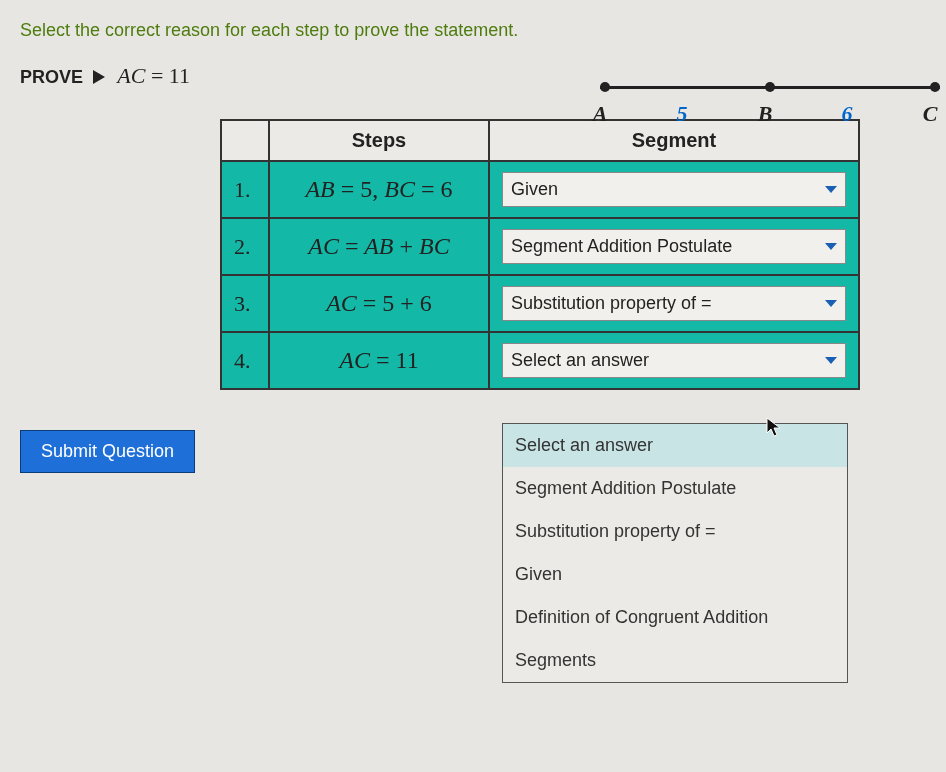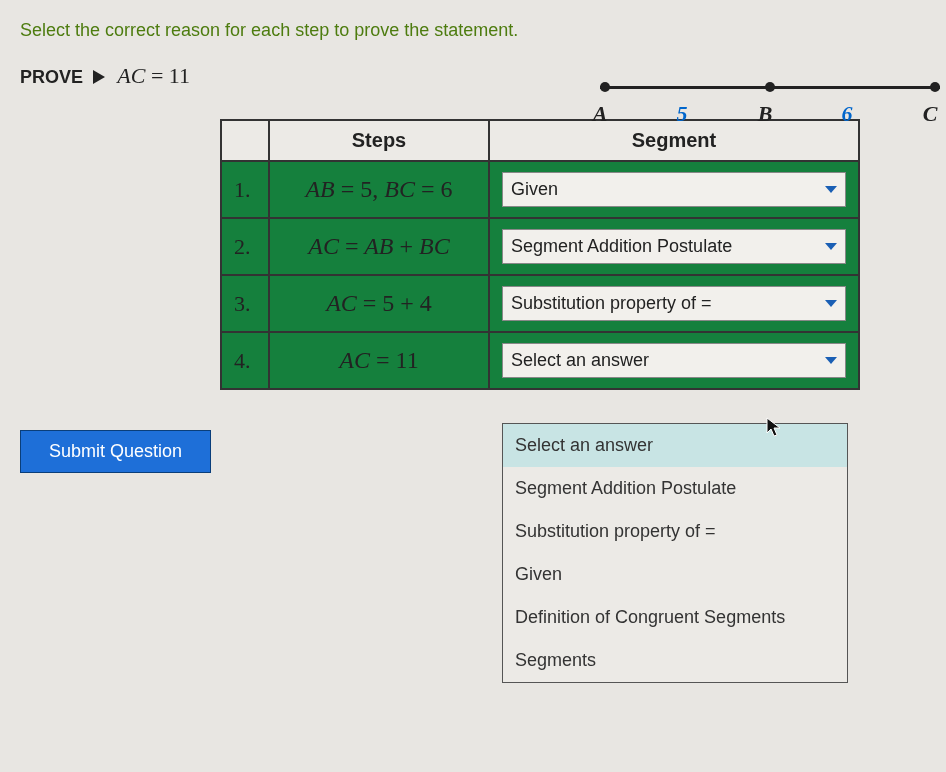--- a/index.html
+++ b/index.html
@@ -77,21 +77,21 @@
     }
     .diagram .num {
       font-style: italic;
       color: #0066cc;
       font-weight: bold;
     }
     .proof-table {
       margin-left: 200px;
       border-collapse: collapse;
       border: 2px solid #333;
-      background: #15803d;
+      background: #14b8a6;
     }
     .proof-table th {
       border: 2px solid #333;
       font-weight: bold;
       font-size: 20px;
       padding: 8px 12px;
       text-align: center;
       background: #eceae6;
     }
     .proof-table td {
@@ -134,21 +134,21 @@
       width: 0; height: 0;
       border-left: 6px solid transparent;
       border-right: 6px solid transparent;
       border-top: 7px solid #1a5fb4;
     }
     .submit-btn {
       margin-top: 40px;
       background: #1e6fd8;
       color: #fff;
       border: 1px solid #0a3e7a;
-      padding: 10px 28px;
+      padding: 10px 20px;
       font-size: 18px;
       cursor: pointer;
     }
     .dropdown-panel {
       position: absolute;
       background: #eceae6;
       border: 1px solid #555;
       width: 376px;
       font-size: 18px;
     }
@@ -221,21 +221,21 @@
     <td class="step"><span class="math"><span>AC</span> <span class="mathn">=</span> <span>AB</span> <span class="mathn">+</span> <span>BC</span></span></td>
     <td class="reason">
       <div class="select-box">
         <span>Segment Addition Postulate</span>
         <span class="chevron"></span>
       </div>
     </td>
   </tr>
   <tr>
     <td>3.</td>
-    <td class="step"><span class="math"><span>AC</span> <span class="mathn">= 5 + 4</span></span></td>
+    <td class="step"><span class="math"><span>AC</span> <span class="mathn">= 5 + 6</span></span></td>
     <td class="reason">
       <div class="select-box">
         <span>Substitution property of =</span>
         <span class="chevron"></span>
       </div>
     </td>
   </tr>
   <tr>
     <td>4.</td>
     <td class="step"><span class="math"><span>AC</span> <span class="mathn">= 11</span></span></td>
@@ -251,21 +251,21 @@
 
 
 <button class="submit-btn">Submit Question</button>
 
 
 <div class="dropdown-panel" id="ddpanel" style="left: 502px; top: 423px; width: 346px;">
   <div class="opt highlight">Select an answer</div>
   <div class="opt">Segment Addition Postulate</div>
   <div class="opt">Substitution property of =</div>
   <div class="opt">Given</div>
-  <div class="opt">Definition of Congruent Segments</div>
+  <div class="opt">Definition of Congruent Addition</div>
   <div class="opt">Segments</div>
 </div>
 
 
 <svg class="cursor" id="cursor" viewBox="0 0 16 22" style="left: 766px; top: 417px;">
   <path d="M1 1 L1 16 L5 12 L8 19 L11 18 L8 11 L14 11 Z" fill="#111" stroke="#fff" stroke-width="1"></path>
 </svg>
 
 
 

